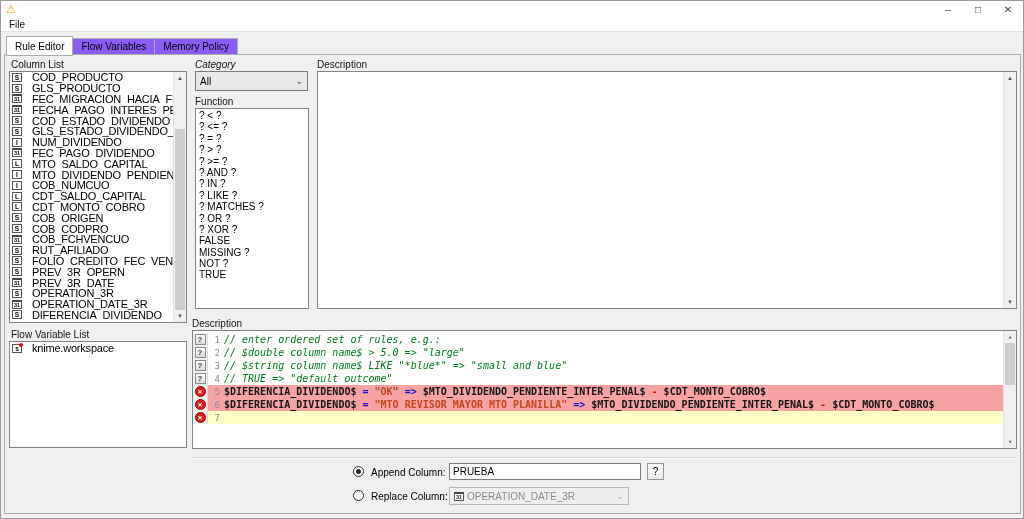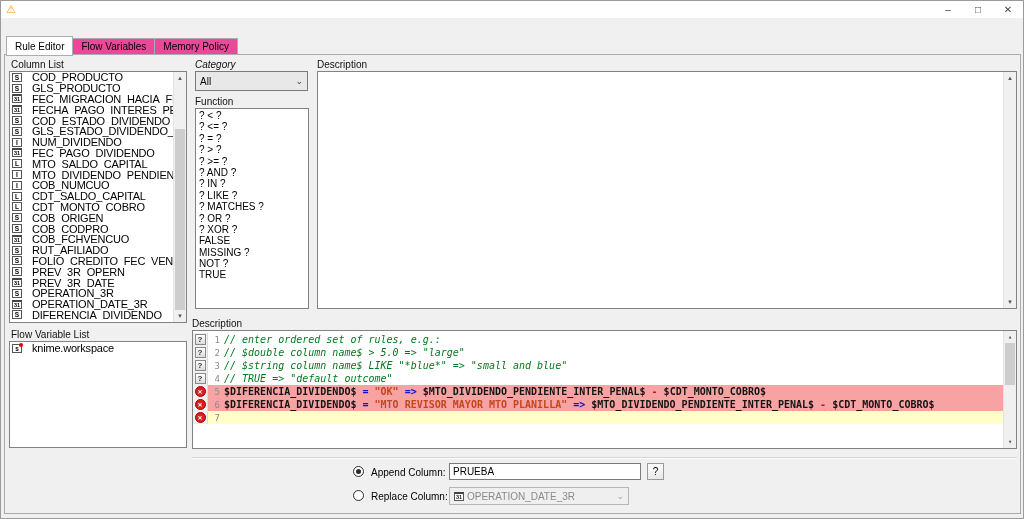--- a/index.html
+++ b/index.html
@@ -15,21 +15,21 @@
   .title { font-size:11px; color:#111; }
   .wbtns { margin-left:auto; display:flex; height:100%; }
   .wbtn { width:30px; display:flex; align-items:center; justify-content:center;
           font-size:10px; color:#444; }
   .menubar { height:14px; background:#fff; border-bottom:1px solid #e2e2e2;
              display:flex; align-items:center; padding-left:8px; }
   .menu-item { font-size:10px; margin-right:10px; color:#111; }
 
   
   .tabbar { position:absolute; left:5px; top:36px; height:18px; display:flex; align-items:flex-end; z-index:3; }
-  .tab { background:#ec4899; border:1px solid #acacac; padding:2px 8px; font-size:10px; white-space:nowrap; }
+  .tab { background:#8b5cf6; border:1px solid #acacac; padding:2px 8px; font-size:10px; white-space:nowrap; }
   .tab + .tab { margin-left:-1px; }
   .tab.active { background:#fff; padding-top:4px; padding-bottom:3px; margin-bottom:-1px; z-index:4; position:relative; }
 
   .contentpane { position:absolute; left:3px; top:53px; width:1017px; height:460px;
                  border:1px solid #aaa; background:#f0f0f0; }
 
   .plabel { position:absolute; font-size:10px; color:#111; z-index:2; }
 
   .listbox { position:absolute; background:#fff; border:1px solid #828282; overflow:hidden; }
   .lrow { display:flex; align-items:center; height:10.8px; padding:0 1px 0 2px;
@@ -106,20 +106,23 @@
 
   <div class="titlebar">
     <span class="warnicon">⚠</span>
     <div class="wbtns">
       <span class="wbtn">–</span>
       <span class="wbtn">□</span>
       <span class="wbtn">✕</span>
     </div>
   </div>
 
+  <div class="menubar">
+      <span class="menu-item">File</span>
+    </div>
 
   <div class="tabbar">
       <div class="tab active">Rule Editor</div>
       <div class="tab">Flow Variables</div>
       <div class="tab">Memory Policy</div>
     </div>
 
   <div class="contentpane"></div>
 
   <div class="plabel" style="left:10px;top:58px;text-align:right;">Column List</div>

